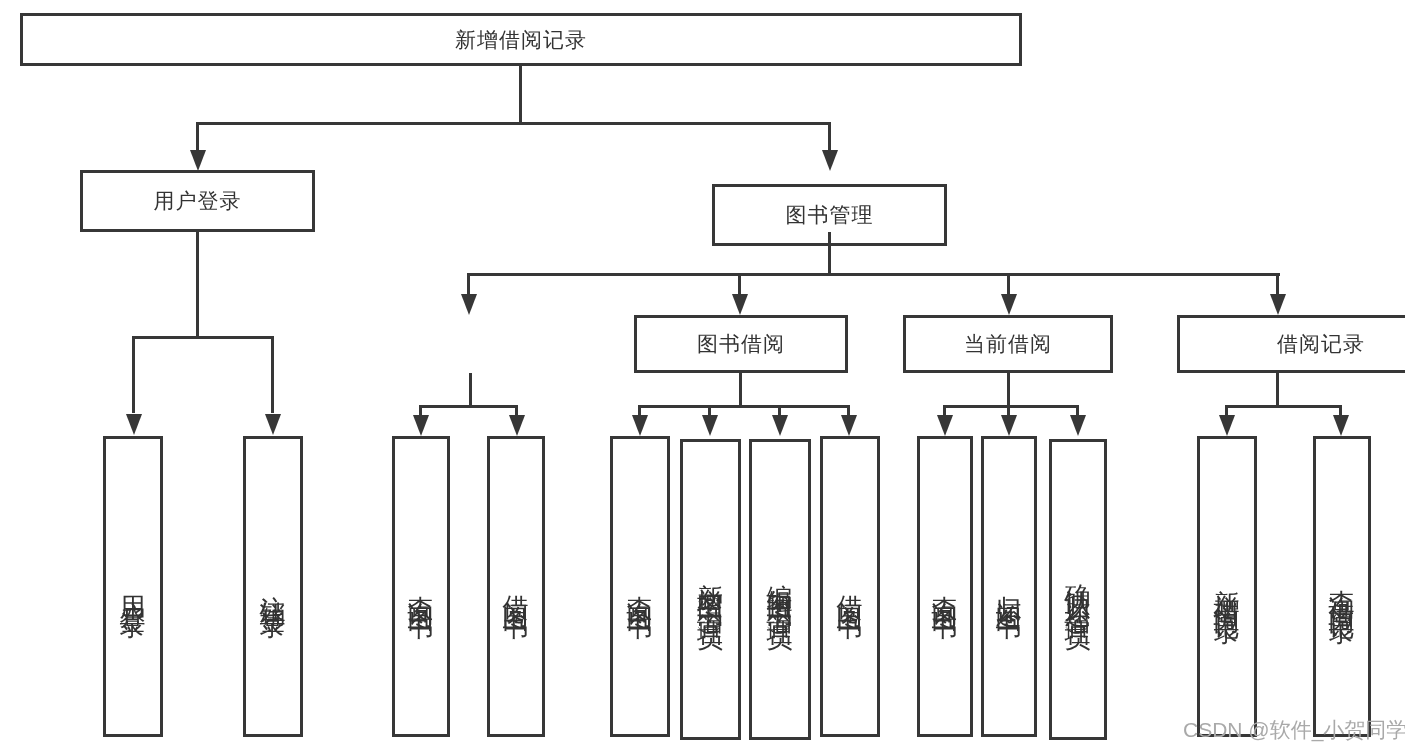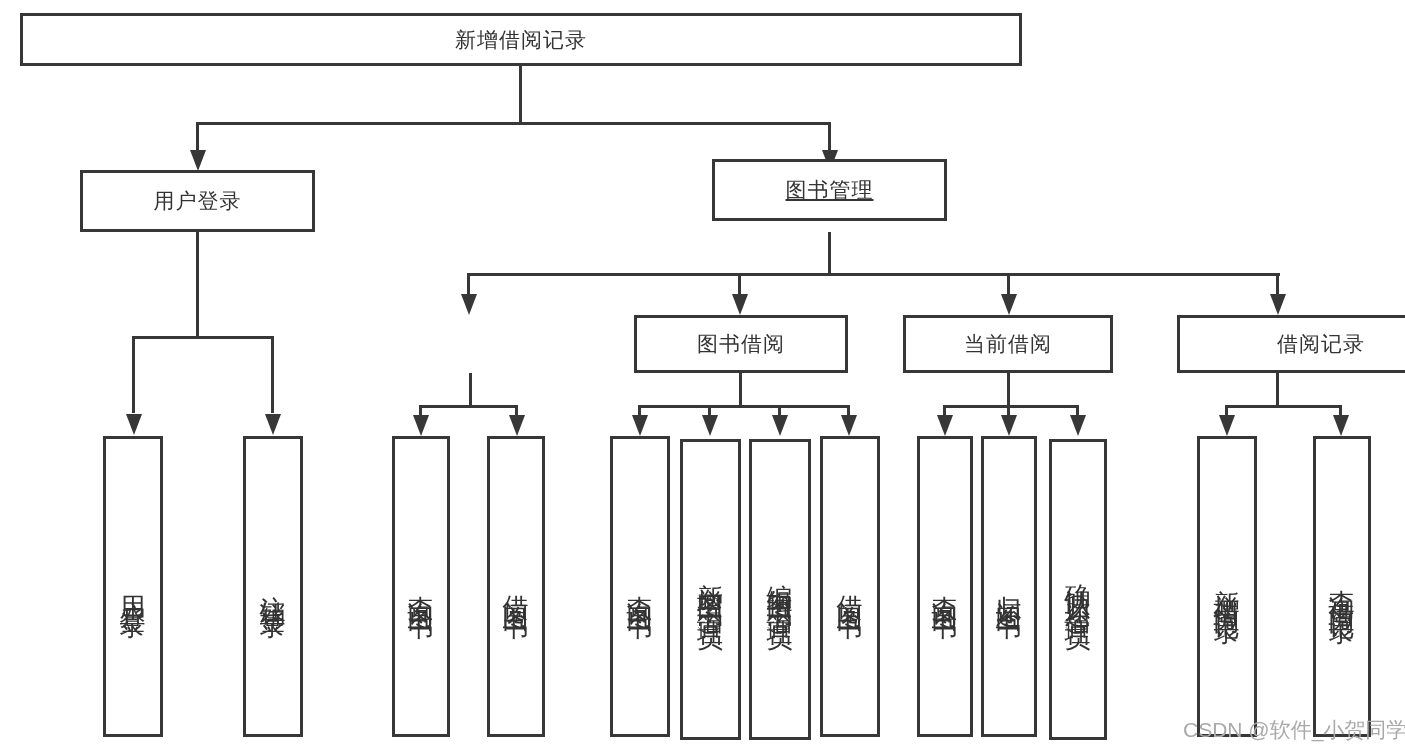--- a/index.html
+++ b/index.html
@@ -57,21 +57,21 @@
   <div class="line" style="left:519px;top:66px;width:3px;height:56px;"></div>
   <div class="line" style="left:196px;top:122px;width:635px;height:3px;"></div>
   <div class="line" style="left:196px;top:125px;width:3px;height:28px;"></div>
   <div class="arrow" style="left:190px;top:150px;"></div>
   <div class="line" style="left:828px;top:125px;width:3px;height:28px;"></div>
   <div class="arrow" style="left:822px;top:150px;"></div>
 
   <div class="node h-node" style="left:80px;top:170px;width:235px;height:62px;">
     <span>用户登录</span>
   </div>
-  <div class="node h-node" style="left:712px;top:159px;width:235px;height:62px;text-decoration:underline;">
+  <div class="node h-node" style="left:712px;top:184px;width:235px;height:62px;">
     <span>图书管理</span>
   </div>
 
   <div class="line" style="left:196px;top:232px;width:3px;height:104px;"></div>
   <div class="line" style="left:132px;top:336px;width:142px;height:3px;"></div>
   <div class="line" style="left:132px;top:339px;width:3px;height:74px;"></div>
   <div class="arrow" style="left:126px;top:414px;"></div>
   <div class="line" style="left:271px;top:339px;width:3px;height:74px;"></div>
   <div class="arrow" style="left:265px;top:414px;"></div>
 

